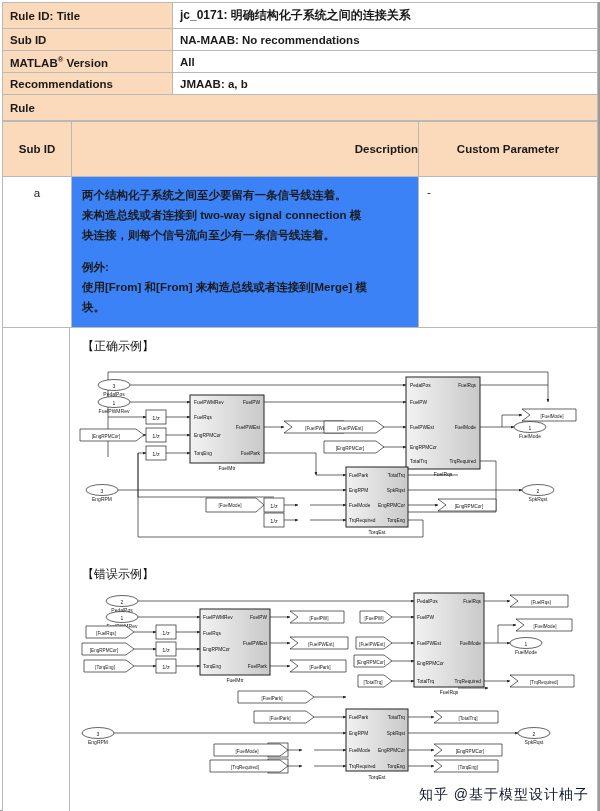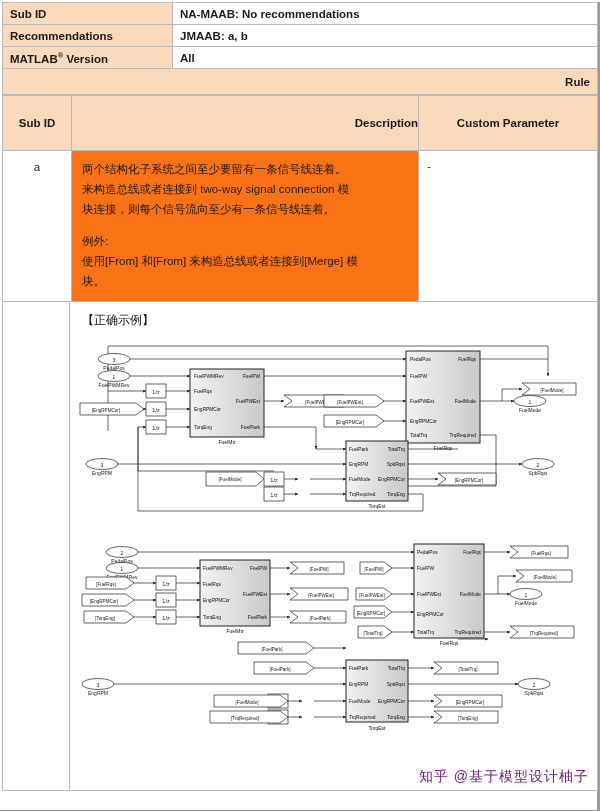--- a/index.html
+++ b/index.html
@@ -10,65 +10,69 @@
 
   
   table.meta{border-collapse:collapse;width:596px;table-layout:fixed;margin:2px 0 0 2px;}
   table.meta td{border:1px solid #b9b9b9;vertical-align:middle;padding:3px 7px;font-size:11.5px;}
   td.lbl{background:#fbd9bb;font-weight:bold;width:155px;}
   td.val{background:#fff;font-weight:bold;}
   td.val.bold{font-weight:bold;font-size:12px;}
   .sup{font-size:7.5px;vertical-align:super;}
   .rowh{height:26px;}
   .rowh2{height:22px;}
-  .band{background:#fbd9bb;font-weight:bold;font-size:11.5px;padding:4px 7px;height:19px;text-align:right;}
+  .band{background:#fbd9bb;font-weight:bold;font-size:11.5px;padding:4px 7px;height:19px;}
 
   
   table.rule{border-collapse:collapse;width:596px;table-layout:fixed;margin:0 0 0 2px;}
   table.rule td,table.rule th{border:1px solid #b9b9b9;font-size:11.5px;}
   th.subid{background:#fbd9bb;width:68px;font-weight:bold;padding:5px 0;}
   th.desc{background:#fbd9bb;font-weight:bold;padding:5px 0;text-align:right;}
   th.cust{background:#fbd9bb;width:178px;font-weight:bold;padding:21px 0;}
 
   td.cell-sub{width:68px;text-align:center;vertical-align:top;padding-top:10px;font-size:11px;background:#fff;}
-  td.cell-desc{vertical-align:top;padding:9px 10px 9px 10px;background:#f97316;line-height:1.72;font-size:11.5px;}
+  td.cell-desc{vertical-align:top;padding:9px 10px 9px 10px;background:#3b82f6;line-height:1.72;font-size:11.5px;font-weight:bold;}
   td.cell-cust{width:178px;vertical-align:top;padding:9px 8px;background:#fff;font-size:11px;}
   .blank-line{height:13px;}
 
   
   .examples-wrap{display:flex;margin:0 0 0 2px;width:596px;box-sizing:border-box;}
   .ex-left{width:68px;border:1px solid #b9b9b9;border-top:0;box-sizing:border-box;background:#fff;}
   .ex-main{flex:1;border:1px solid #b9b9b9;border-top:0;border-left:0;box-sizing:border-box;
            background:#fff;padding:8px 6px 4px 8px;position:relative;height:489px;}
   .ex-title{font-size:12px;font-weight:500;margin:2px 0 2px 4px;color:#111;}
   .ex-title.second{margin-top:4px;}
 
   .diagram{position:relative;width:100%;}
   .diagram svg{display:block;}
-  .watermark{position:absolute;right:8px;bottom:4px;font-size:14px;color:#701a75;
+  .watermark{position:absolute;right:8px;bottom:12px;font-size:14px;color:#0f172a;
              letter-spacing:1px;pointer-events:none;}
 </style>
 </head>
 <body>
 
 <div class="page">
 
   <table class="meta">
     <tbody>
+        <tr class="rowh">
+      <td class="lbl">Rule ID: Title</td>
+      <td class="val bold">jc_0171: 明确结构化子系统之间的连接关系</td>
+    </tr>
     <tr class="rowh2">
       <td class="lbl">Sub ID</td>
       <td class="val">NA-MAAB: No recommendations</td>
     </tr>
     <tr class="rowh2">
+      <td class="lbl">MATLAB<span class="sup">®</span> Version</td>
+      <td class="val">All</td>
+    </tr>
+    <tr class="rowh2">
       <td class="lbl">Recommendations</td>
       <td class="val">JMAAB: a, b</td>
-    </tr>
-    <tr class="rowh2">
-      <td class="lbl">MATLAB<span class="sup">®</span> Version</td>
-      <td class="val">All</td>
     </tr>
     <tr>
       <td class="band" colspan="2">Rule</td>
     </tr>
   </tbody>
     </table>
 
   <table class="rule">
     <tbody>
         <tr>
@@ -253,20 +257,21 @@
             <text x="391" y="150.5" font-size="4.6" text-anchor="middle" fill="#222">[EngRPMCor]</text>
           </g>
           <g>
             <ellipse cx="460" cy="133" rx="16" ry="5.5" fill="#fff" stroke="#222" stroke-width="0.7"></ellipse>
             <text x="460" y="135.5" font-size="5" text-anchor="middle" fill="#222">2</text>
             <text x="460" y="144" font-size="5" text-anchor="middle" fill="#222">SpkRqst</text>
           </g>
         </svg>
       </div>
 
+      <div class="ex-title second">【错误示例】</div>
 
       <div class="diagram">
         <svg width="500" height="200" viewBox="0 0 500 200" xmlns="http://www.w3.org/2000/svg" font-family="Liberation Sans, sans-serif">
           <g stroke="#222" stroke-width="0.7" fill="none">
             <path d="M60,16 L336,16" marker-end="url(#ar)"></path>
             <path d="M60,32 L122,32" marker-end="url(#ar)"></path>
             <path d="M98,47 L122,47" marker-end="url(#ar)"></path>
             <path d="M98,64 L122,64" marker-end="url(#ar)"></path>
             <path d="M98,81 L122,81" marker-end="url(#ar)"></path>
             <path d="M56,47 L78,47" marker-end="url(#ar)"></path>

